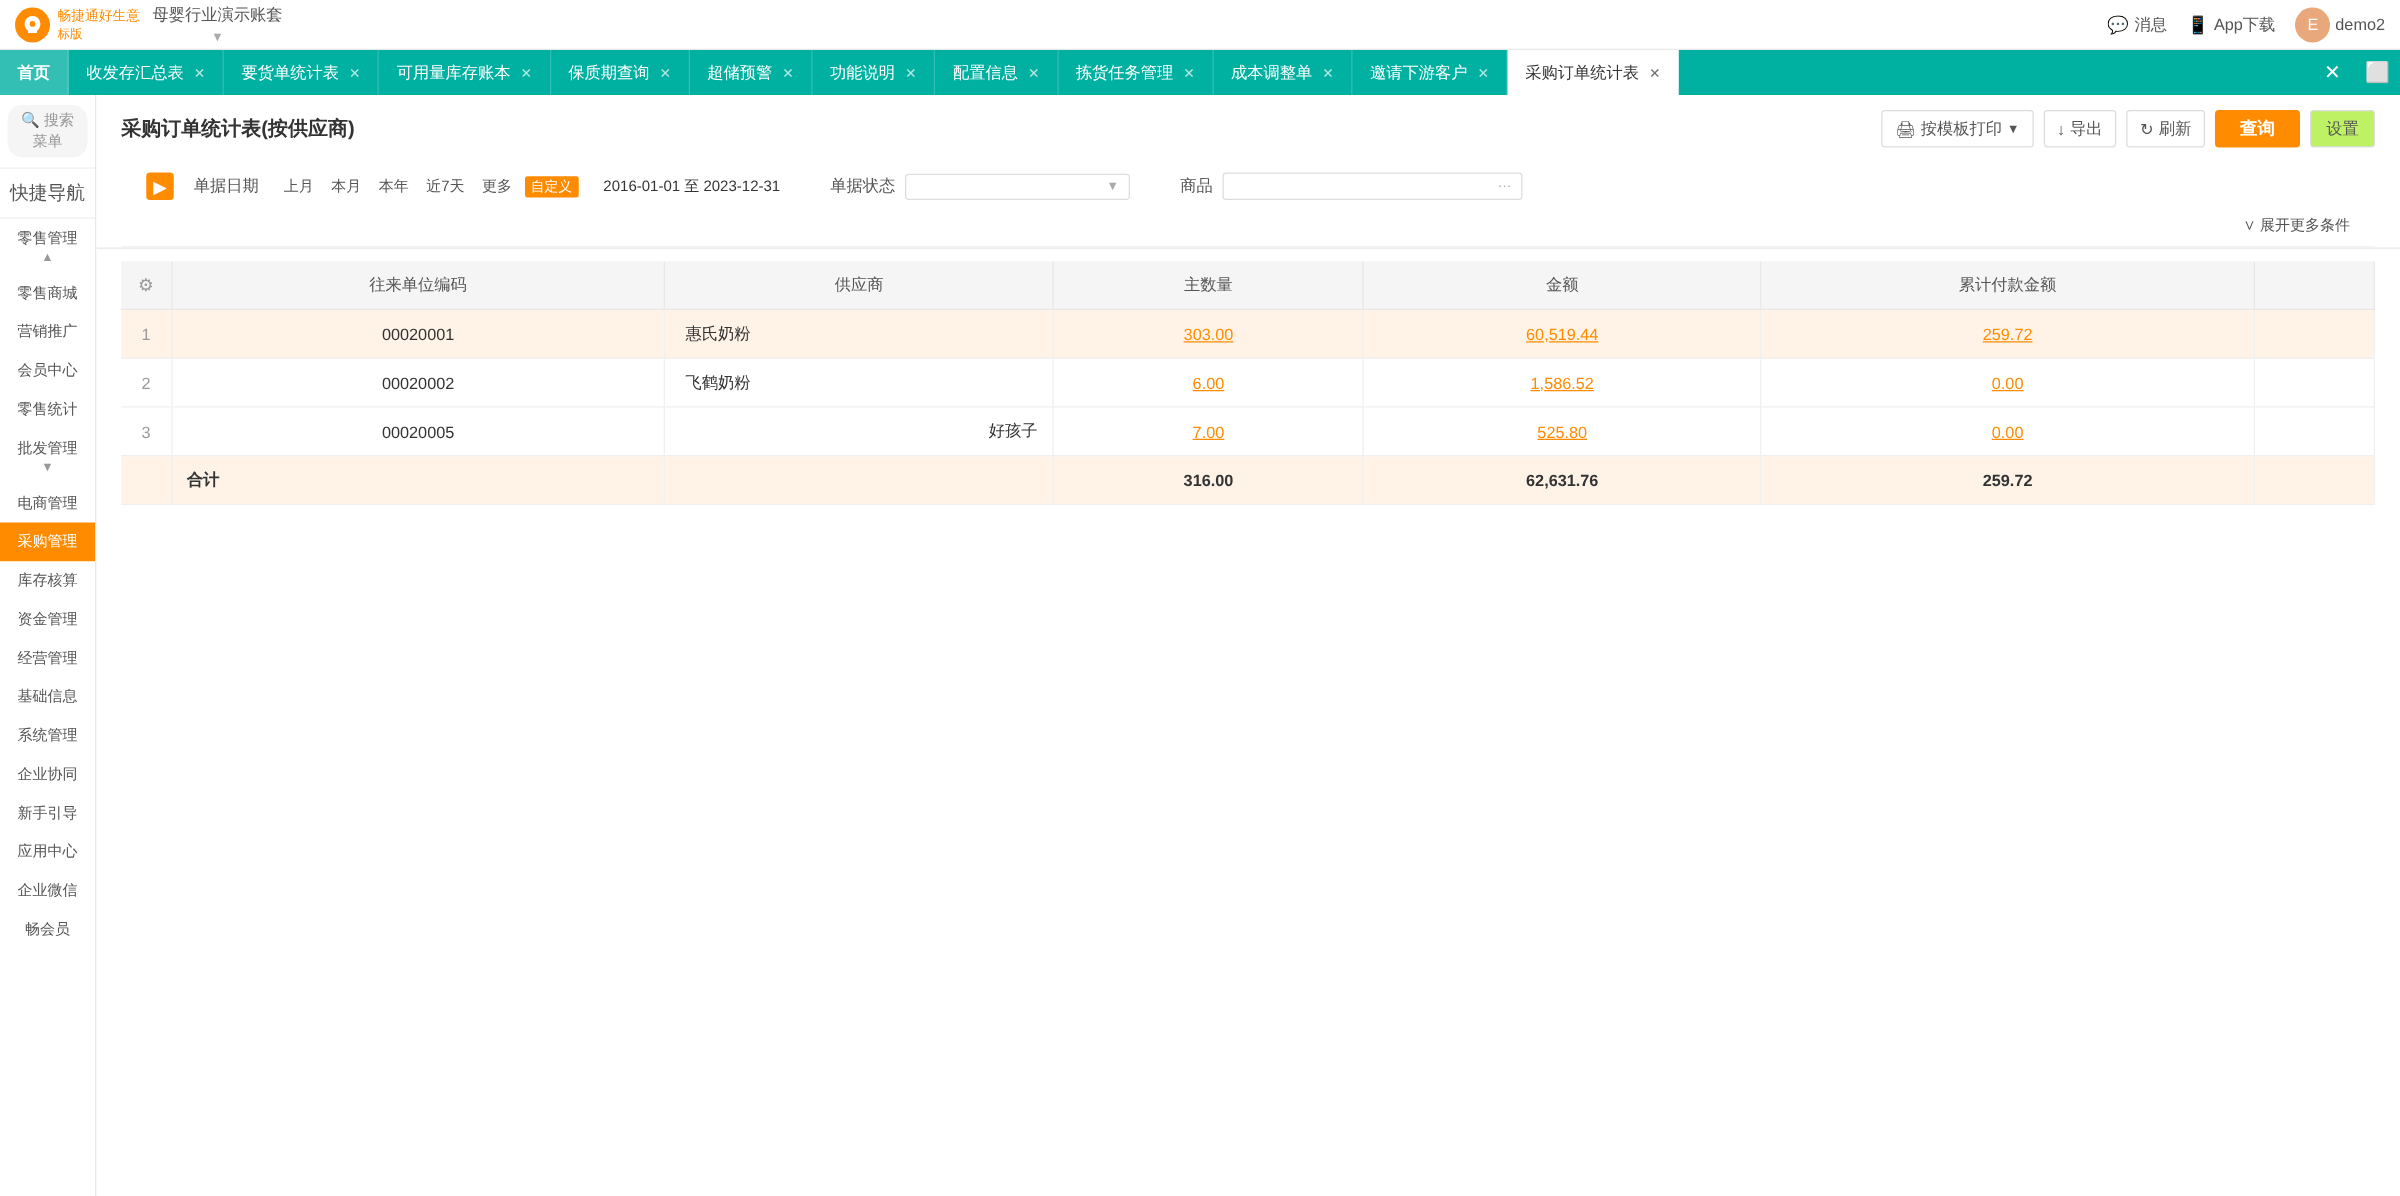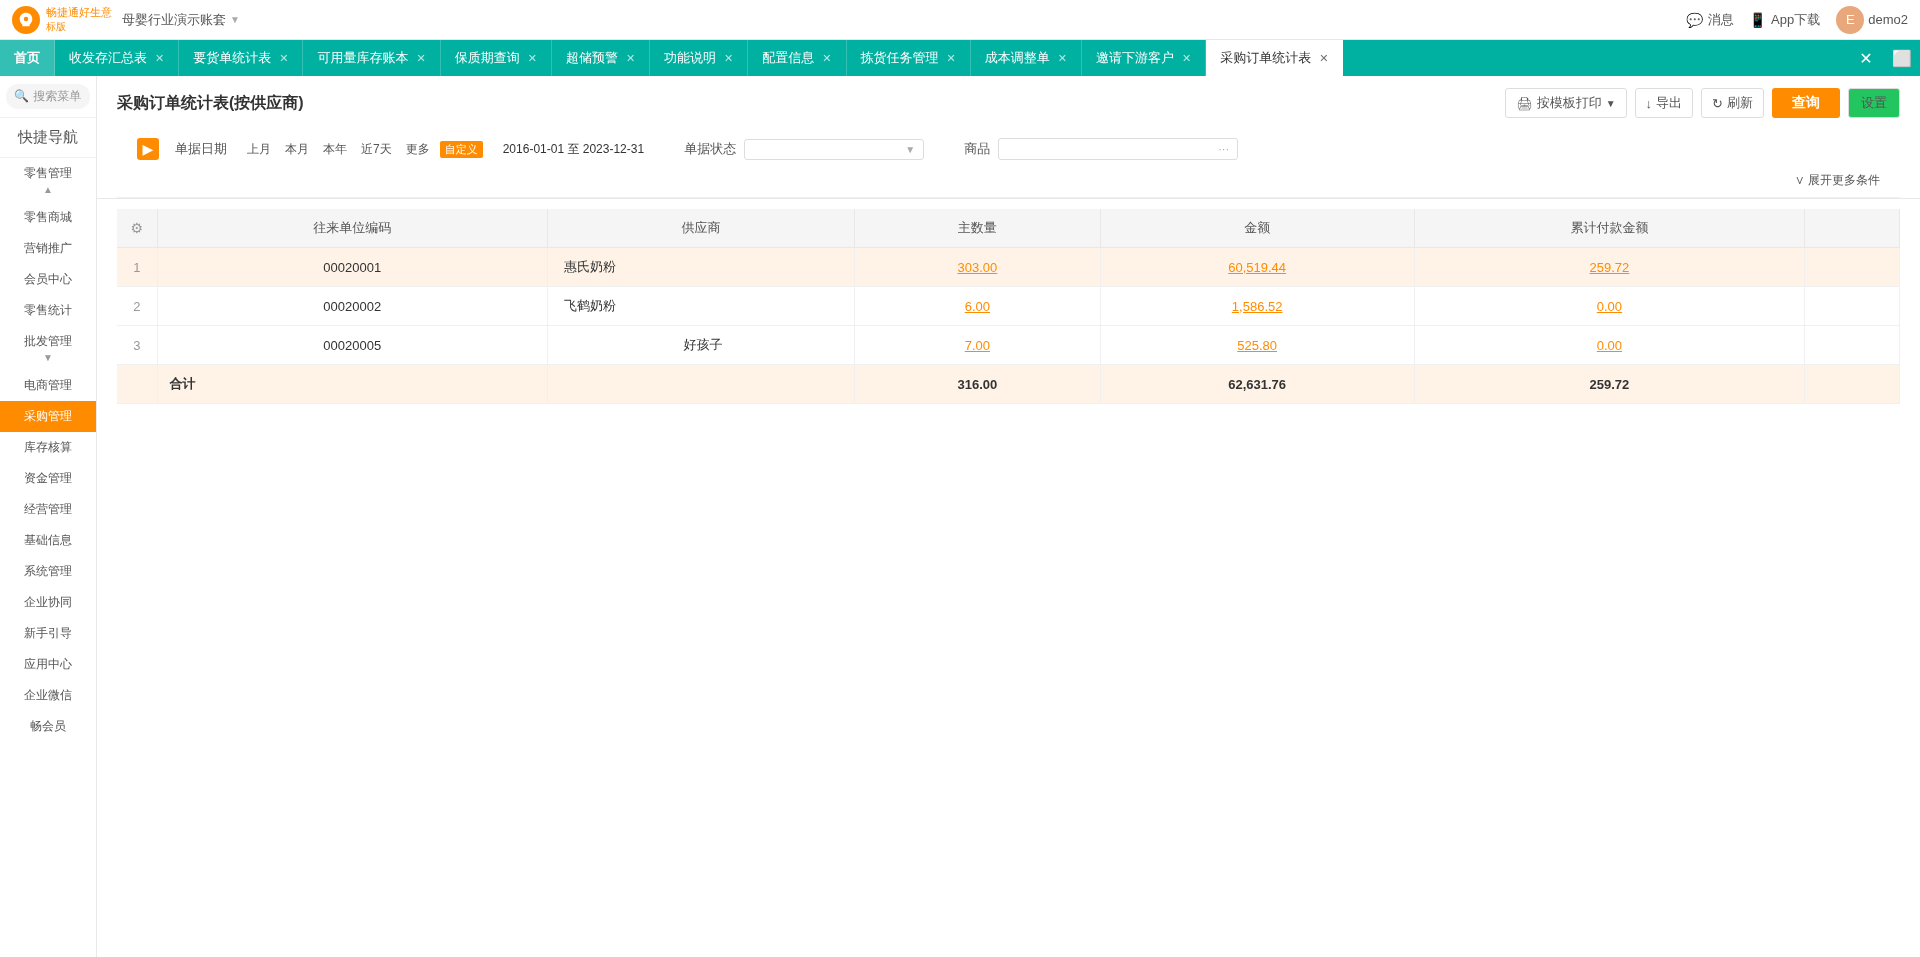--- a/index.html
+++ b/index.html
@@ -4,60 +4,60 @@
   <style>
     * { margin: 0; padding: 0; box-sizing: border-box; }
     body { font-family: 'Microsoft YaHei', Arial, sans-serif; font-size: 13px; background: #f5f5f5; color: #333; width: 1920px; height: 957px; overflow: hidden; display: flex; flex-direction: column; }
 
     
     .top-bar { height: 40px; background: #fff; display: flex; align-items: center; padding: 0 12px; border-bottom: 1px solid #e8e8e8; justify-content: space-between; flex-shrink: 0; }
     .top-bar-left { display: flex; align-items: center; gap: 10px; }
     .logo-area { display: flex; align-items: center; gap: 6px; }
     .logo-icon { width: 28px; height: 28px; background: #ff8c00; border-radius: 50%; display: flex; align-items: center; justify-content: center; }
     .logo-icon svg { width: 18px; height: 18px; fill: white; }
-    .workspace-selector { display: flex; align-items: center; gap: 4px; font-size: 13px; color: #555; cursor: pointer; }
+    .workspace-selector { display: flex; align-items: center; gap: 4px; font-size: 13px; color: #555; cursor: pointer; flex-direction: column; }
     .top-bar-right { display: flex; align-items: center; gap: 16px; }
     .top-right-item { display: flex; align-items: center; gap: 4px; font-size: 13px; color: #555; cursor: pointer; }
     .avatar { width: 28px; height: 28px; background: #ff8c00; border-radius: 50%; display: flex; align-items: center; justify-content: center; color: white; font-size: 12px; }
 
     
     .nav-tabs { height: 36px; background: #00b0a0; display: flex; align-items: center; padding: 0 0; flex-shrink: 0; overflow: hidden; }
     .nav-tab { height: 36px; padding: 0 14px; display: flex; align-items: center; gap: 6px; cursor: pointer; color: white; font-size: 13px; white-space: nowrap; border-right: 1px solid rgba(255,255,255,0.2); }
     .nav-tab.active { background: white; color: #333; }
     .nav-tab.home { background: rgba(255,255,255,0.2); font-weight: bold; }
     .nav-tab .close-x { font-size: 11px; opacity: 0.7; margin-left: 2px; }
     .nav-tabs-right { margin-left: auto; display: flex; align-items: center; }
     .nav-close-btn { width: 36px; height: 36px; display: flex; align-items: center; justify-content: center; color: white; cursor: pointer; font-size: 16px; }
 
     
     .main-layout { display: flex; flex: 1; overflow: hidden; }
 
     
-    .sidebar { width: 97px; background: #fff; border-right: 1px solid #e8e8e8; display: flex; flex-direction: column; flex-shrink: 0; overflow-y: auto; }
+    .sidebar { width: 77px; background: #fff; border-right: 1px solid #e8e8e8; display: flex; flex-direction: column; flex-shrink: 0; overflow-y: auto; }
     .sidebar-search { padding: 8px 6px; border-bottom: 1px solid #f0f0f0; }
     .sidebar-search-inner { background: #f5f5f5; border-radius: 12px; padding: 4px 8px; font-size: 12px; color: #999; text-align: center; cursor: pointer; }
     .sidebar-nav { padding: 4px 0; border-bottom: 1px solid #f0f0f0; }
     .sidebar-nav-item { padding: 6px 0; text-align: center; font-size: 15px; color: #555; cursor: pointer; }
     .sidebar-item { padding: 7px 4px; text-align: center; font-size: 12px; color: #555; cursor: pointer; display: flex; flex-direction: column; align-items: center; gap: 2px; }
     .sidebar-item-selected { background: #ff8c00; color: white !important; }
     .sidebar-arrow { font-size: 10px; color: #999; }
 
     
     .content { flex: 1; display: flex; flex-direction: column; overflow: hidden; background: #f0f2f5; }
 
     
     .page-header { background: white; padding: 12px 20px 0 20px; flex-shrink: 0; border-bottom: 1px solid #e8e8e8; }
     .page-title-row { display: flex; align-items: center; justify-content: space-between; margin-bottom: 10px; }
     .page-title { font-size: 16px; font-weight: bold; color: #333; }
     .page-actions { display: flex; align-items: center; gap: 8px; }
     .btn-print { display: flex; align-items: center; gap: 4px; padding: 5px 10px; border: 1px solid #ddd; background: white; border-radius: 3px; cursor: pointer; font-size: 13px; color: #555; }
     .btn-export { display: flex; align-items: center; gap: 4px; padding: 5px 10px; border: 1px solid #ddd; background: white; border-radius: 3px; cursor: pointer; font-size: 13px; color: #555; }
     .btn-refresh { display: flex; align-items: center; gap: 4px; padding: 5px 10px; border: 1px solid #ddd; background: white; border-radius: 3px; cursor: pointer; font-size: 13px; color: #555; }
     .btn-query { padding: 6px 20px; background: #ff8c00; color: white; border: none; border-radius: 3px; cursor: pointer; font-size: 14px; font-weight: bold; }
-    .btn-settings { padding: 5px 12px; background: #22c55e; color: #555; border: 1px solid #ddd; border-radius: 3px; cursor: pointer; font-size: 13px; }
+    .btn-settings { padding: 5px 12px; background: #bef264; color: #555; border: 1px solid #ddd; border-radius: 3px; cursor: pointer; font-size: 13px; }
 
     
     .filter-area { padding: 10px 0 8px 0; display: flex; align-items: center; gap: 16px; flex-wrap: wrap; }
     .filter-toggle-btn { width: 22px; height: 22px; background: #ff8c00; color: white; border: none; border-radius: 3px; cursor: pointer; display: flex; align-items: center; justify-content: center; font-size: 14px; flex-shrink: 0; }
     .filter-label { font-size: 13px; color: #555; white-space: nowrap; }
     .date-shortcuts { display: flex; gap: 6px; align-items: center; }
     .date-btn { font-size: 12px; color: #555; cursor: pointer; padding: 1px 4px; }
     .date-range { font-size: 12px; color: #333; }
     .custom-tag { background: #ff8c00; color: white; font-size: 11px; padding: 1px 5px; border-radius: 2px; }
     .filter-field { display: flex; align-items: center; gap: 8px; }
@@ -348,21 +348,21 @@
       <td>00020002</td>
       <td style="text-align:left;padding-left:16px;">飞鹤奶粉</td>
       <td><span class="link-text">6.00</span></td>
       <td><span class="link-text">1,586.52</span></td>
       <td><span class="link-text">0.00</span></td>
       <td></td>
     </tr>
               <tr>
       <td class="row-num">3</td>
       <td>00020005</td>
-      <td style="text-align:center;padding-left:16px;">好孩子</td>
+      <td style="text-align:right;padding-left:16px;">好孩子</td>
       <td><span class="link-text">7.00</span></td>
       <td><span class="link-text">525.80</span></td>
       <td><span class="link-text">0.00</span></td>
       <td></td>
     </tr>
             </tbody>
           <tfoot>
             <tr class="footer-row">
               <td></td>
               <td style="text-align:left;">

